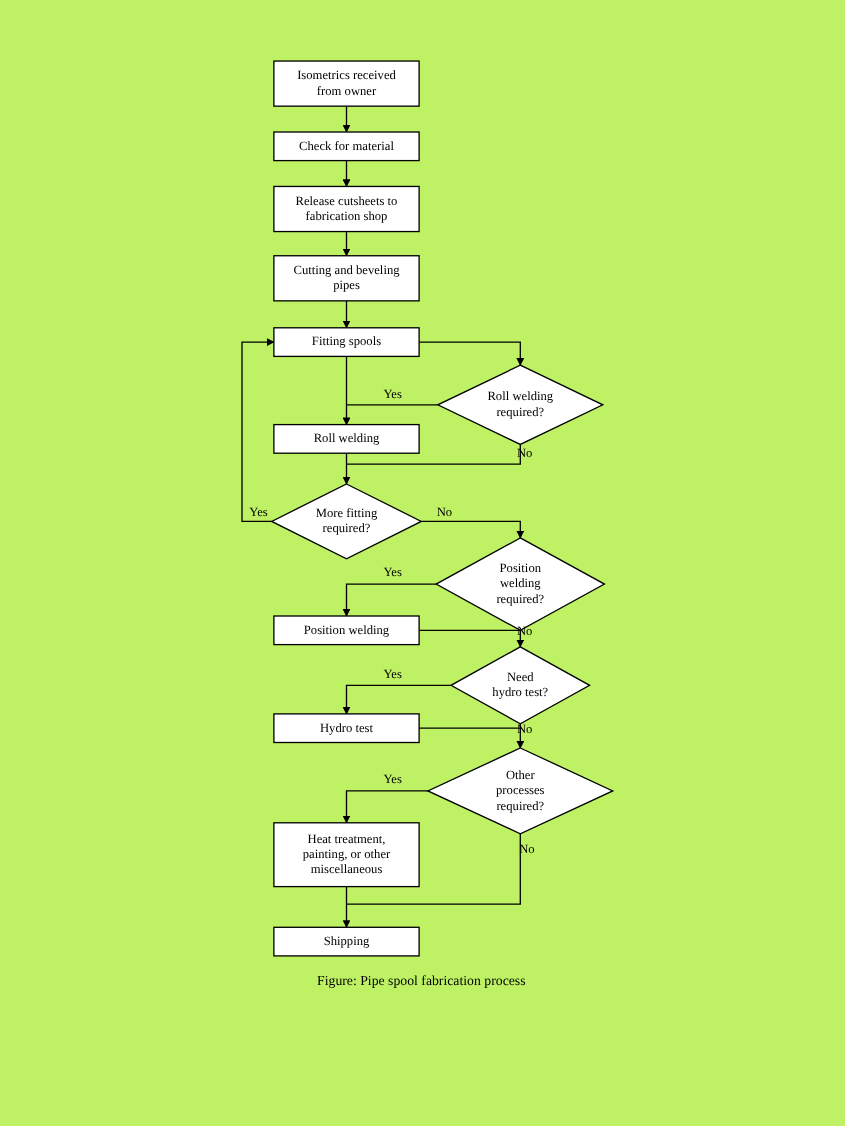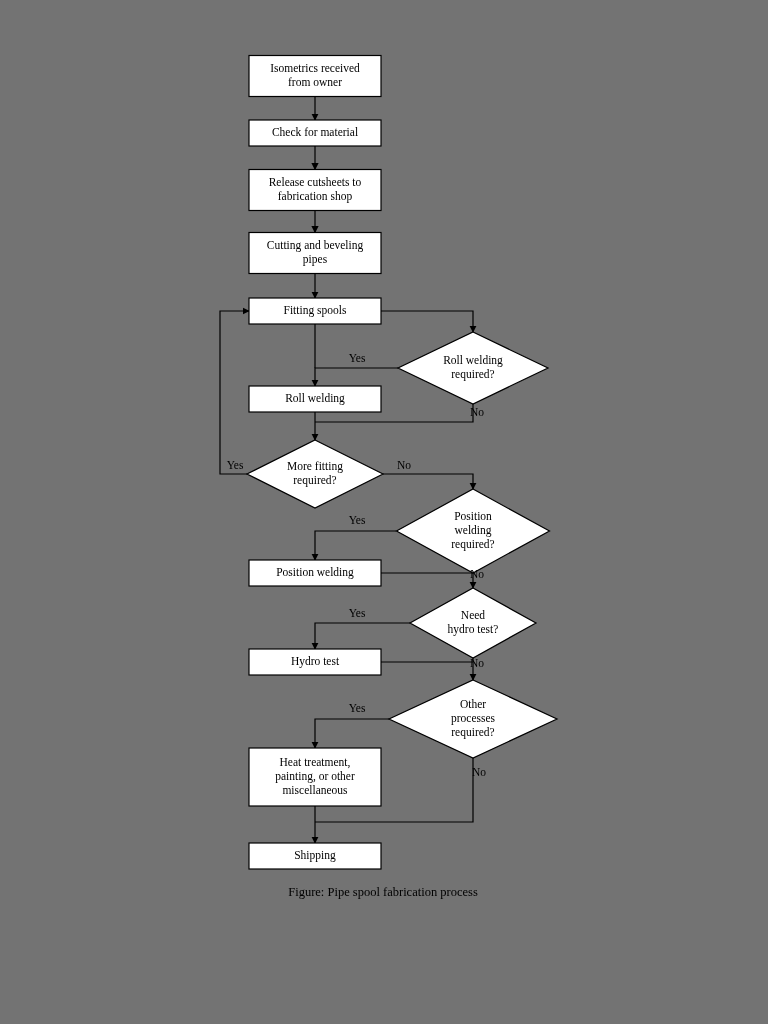--- a/index.html
+++ b/index.html
@@ -10,21 +10,21 @@
   body {
     width: 768px;
     height: 1024px;
     font-family: "Liberation Serif", "DejaVu Serif", serif;
     overflow: hidden;
   }
   #page {
     position: relative;
     width: 768px;
     height: 1024px;
-    background: #737373;
+    background: #bef264;
   }
   svg#flow {
     display: block;
     width: 768px;
     height: 1024px;
   }
   .node-box {
     fill: #ffffff;
     stroke: #000000;
     stroke-width: 1.2;

